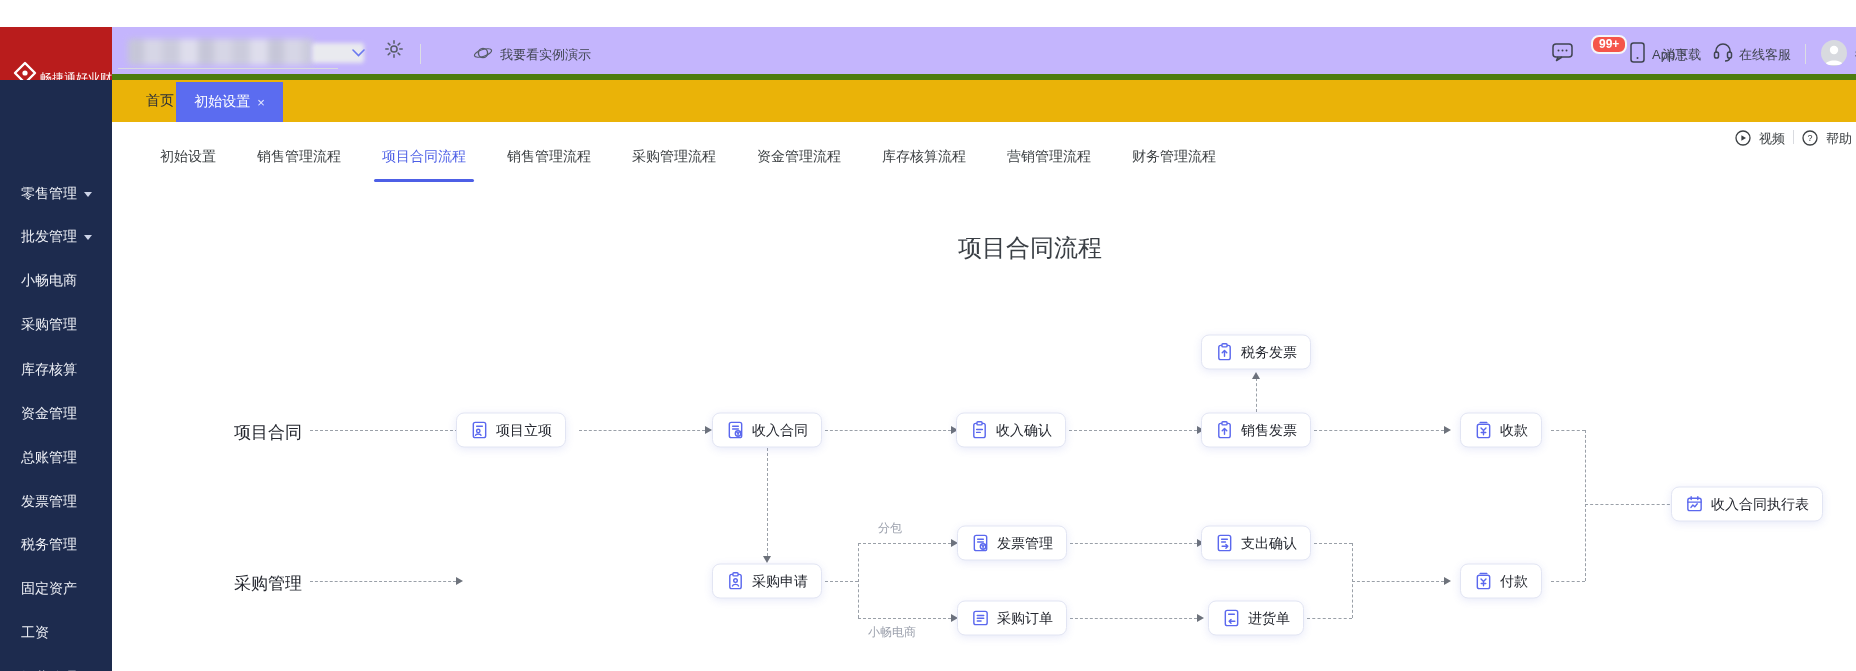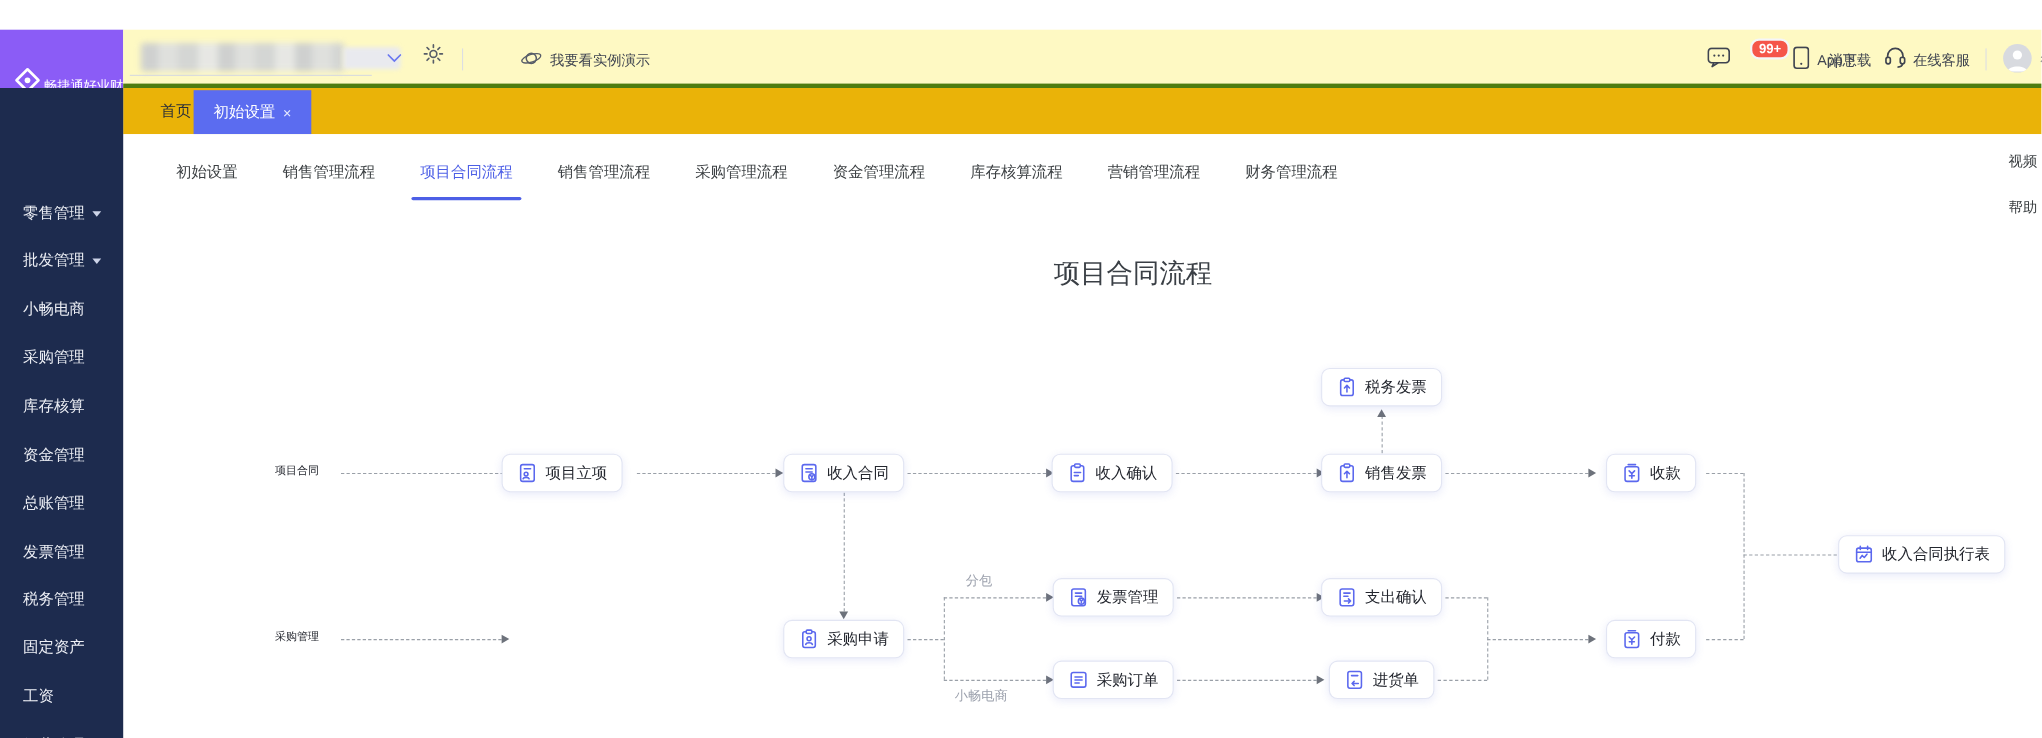--- a/index.html
+++ b/index.html
@@ -4,25 +4,25 @@
 <style>
   html,body{margin:0;padding:0;}
   body{
     width:1856px;height:671px;position:relative;overflow:hidden;
     background:#ffffff;
     font-family:"Liberation Sans","DejaVu Sans",sans-serif;
     -webkit-font-smoothing:antialiased;
   }
   .abs{position:absolute;}
   
-  .logo-block{left:0;top:27px;width:112px;height:53px;background:#8b5cf6;}
+  .logo-block{left:0;top:27px;width:112px;height:53px;background:#b91c1c;}
   .logo-mark{left:12px;top:33px;}
   .brand{left:40px;top:43px;width:72px;color:#fff;font-size:12px;white-space:nowrap;overflow:hidden;}
   .edition{left:8px;top:59px;color:#fff;font-size:11px;}
-  .topbar{left:112px;top:27px;width:1744px;height:53px;background:#fef9c3;border-bottom:4px solid #4d7c0f;box-sizing:border-box;}
+  .topbar{left:112px;top:27px;width:1744px;height:53px;background:#c4b5fd;border-bottom:6px solid #4d7c0f;box-sizing:border-box;}
   .acct-blur{left:16px;top:12px;width:185px;height:26px;border-radius:3px;
     background:repeating-linear-gradient(90deg,#c7cad2 0 16px,#dadce2 16px 34px,#cdd0d7 34px 52px,#e3e5ea 52px 70px);
     filter:blur(3px);opacity:.85;}
   .acct-blur2{left:200px;top:16px;width:52px;height:20px;border-radius:3px;background:#e9eaef;filter:blur(2px);}
   .acct-underline{left:6px;top:41px;width:220px;border-top:1px solid #d8dade;}
   .tb-divider{top:17px;width:1px;height:20px;background:#dcdee3;}
   .tb-link{top:19px;font-size:13px;color:#3f4450;white-space:nowrap;}
   .badge{left:1591px;top:8px;background:#f5554a;color:#fff;font-size:12px;line-height:13px;
     padding:1px 6px;border-radius:8px;border:2px solid #f5f6f8;font-weight:bold;}
   .avatar{left:1803px;top:13px;width:26px;height:26px;border-radius:50%;background:#d8dadf;overflow:hidden;}
@@ -34,25 +34,25 @@
   .tab-active{left:64px;top:2px;width:107px;height:40px;background:#5b6cf0;color:#fff;
     display:flex;align-items:center;justify-content:center;gap:7px;font-size:14px;}
   .tab-close{font-size:13px;color:#e8ebff;cursor:pointer;}
   
   .flowtabs{left:112px;top:122px;width:1744px;height:62px;background:#ffffff;}
   .ft-list{left:48px;top:0;height:62px;display:flex;align-items:center;gap:41px;padding-top:8px;box-sizing:border-box;}
   .ft{font-size:14px;color:#3c4043;white-space:nowrap;cursor:pointer;position:relative;padding:10px 0;}
   .ft.active{color:#4d5fe6;}
   .ft.active::after{content:"";position:absolute;left:-8px;right:-8px;bottom:-6px;height:3px;background:#4d5fe6;border-radius:2px;}
   .ft-right{right:4px;top:0;height:62px;display:flex;align-items:flex-start;gap:8px;padding-top:8px;box-sizing:border-box;
-    font-size:13px;color:#3c4043;flex-direction:column;}
+    font-size:13px;color:#3c4043;}
   .ft-sep{width:1px;height:14px;background:#d9dbe0;}
   
   .page-title{left:930px;top:232px;width:200px;text-align:center;font-size:24px;color:#3a3f45;}
-  .lane-label{font-size:10px;font-weight:500;color:#23262e;white-space:nowrap;margin-left:16px;}
+  .lane-label{font-size:17px;font-weight:500;color:#23262e;white-space:nowrap;}
   .node{position:absolute;transform:translate(-50%,-50%);display:flex;align-items:center;gap:7px;
     background:#fff;border:1px solid #e2e5f3;border-radius:8px;padding:7px 13px;white-space:nowrap;
     box-shadow:0 2px 8px rgba(93,107,213,.14);font-size:14px;color:#23262e;cursor:pointer;}
   .node svg{display:block;}
   .eh{position:absolute;border-top:1px dashed #9aa0a8;height:0;}
   .ev{position:absolute;border-left:1px dashed #9aa0a8;width:0;}
   .ar{position:absolute;width:0;height:0;}
   .ar.r{border-top:4px solid transparent;border-bottom:4px solid transparent;border-left:7px solid #6d727b;}
   .ar.u{border-left:4px solid transparent;border-right:4px solid transparent;border-bottom:7px solid #6d727b;}
   .ar.d{border-left:4px solid transparent;border-right:4px solid transparent;border-top:7px solid #6d727b;}

